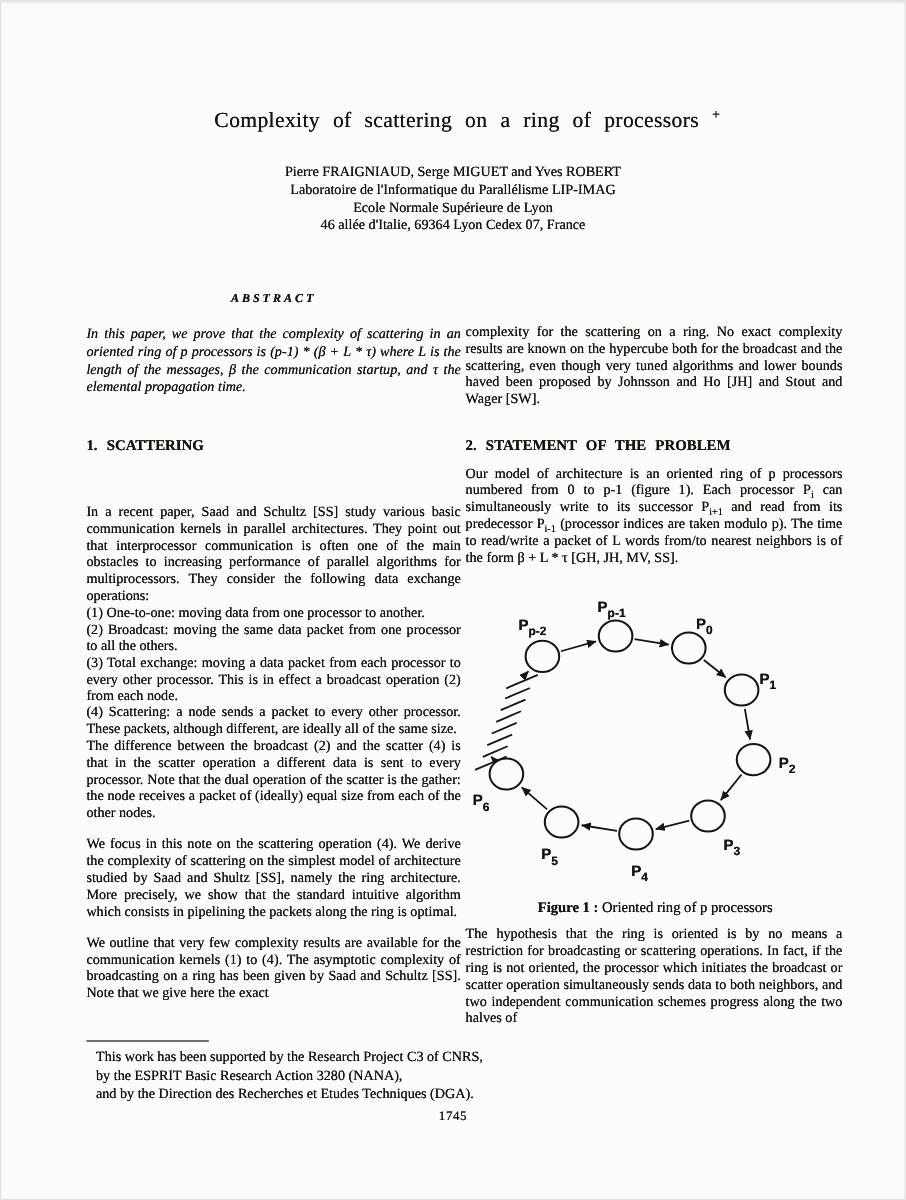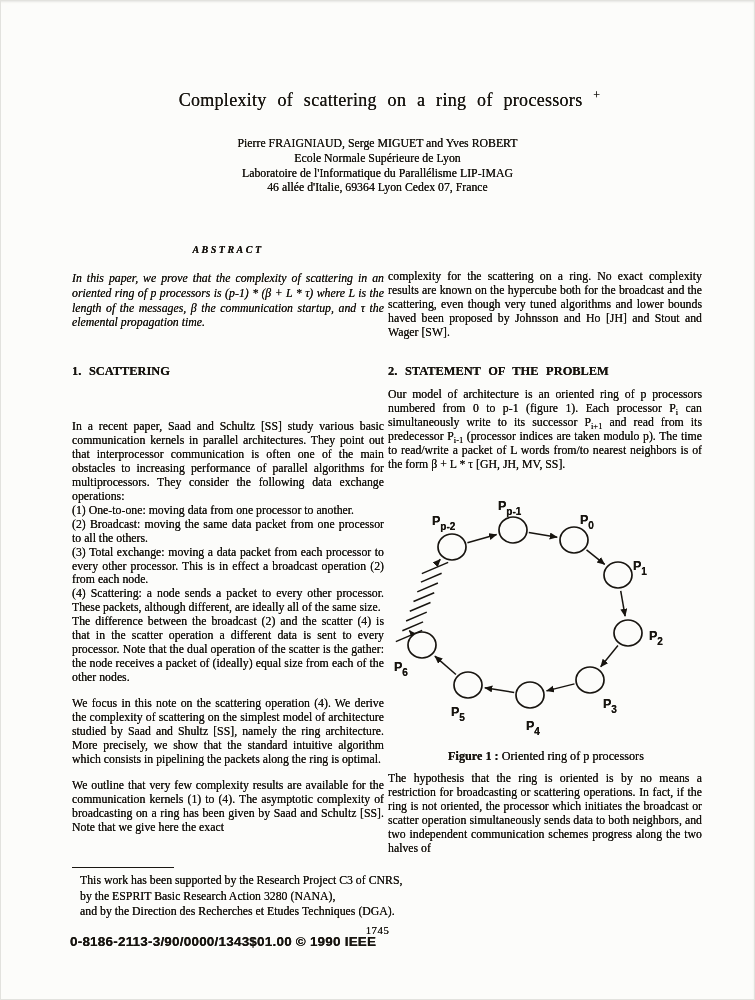--- a/index.html
+++ b/index.html
@@ -67,22 +67,22 @@
 </style>
 </head>
 <body>
 
 <div class="page">
 
   <div class="title"><span>Complexity of scattering on a ring of processors</span>&nbsp;<sup>+</sup></div>
 
   <div class="authors">
     <div>Pierre FRAIGNIAUD, Serge MIGUET and Yves ROBERT</div>
+    <div>Laboratoire de l'Informatique du Parallélisme LIP-IMAG</div>
     <div>Ecole Normale Supérieure de Lyon</div>
-    <div>Laboratoire de l'Informatique du Parallélisme LIP-IMAG</div>
     <div>46 allée d'Italie,  69364 Lyon Cedex 07, France</div>
   </div>
 
   <div class="abs-head">ABSTRACT</div>
 
   <div class="col leftcol abstract">
     <p>In this paper, we prove that the complexity of scattering in an oriented ring of p processors is (p-1) * (β + L * τ) where L is the length of the messages, β the communication startup, and τ the elemental propagation time.</p>
   </div>
 
   <div class="sec-head left">1.  SCATTERING</div>
@@ -161,15 +161,14 @@
   </div>
 
   <div class="fn-rule"></div>
   <div class="footnote">
     <div>This work has been supported by the Research Project C3 of CNRS,</div>
     <div>by the ESPRIT Basic Research Action 3280 (NANA),</div>
     <div>and by the Direction des Recherches et Etudes Techniques (DGA).</div>
   </div>
 
   <div class="pageno">1745</div>
-  <div class="copyright">0-8186-2113-3/90/0000/1343$01.00 © 1990 IEEE</div>
 
 </div>
 
 </body></html>

